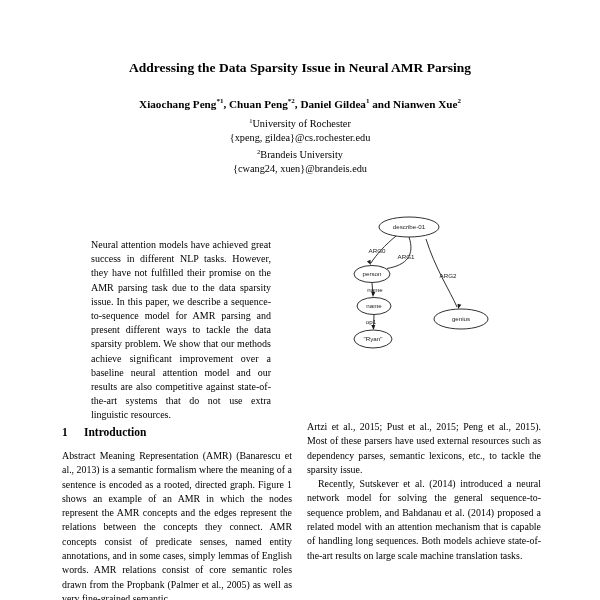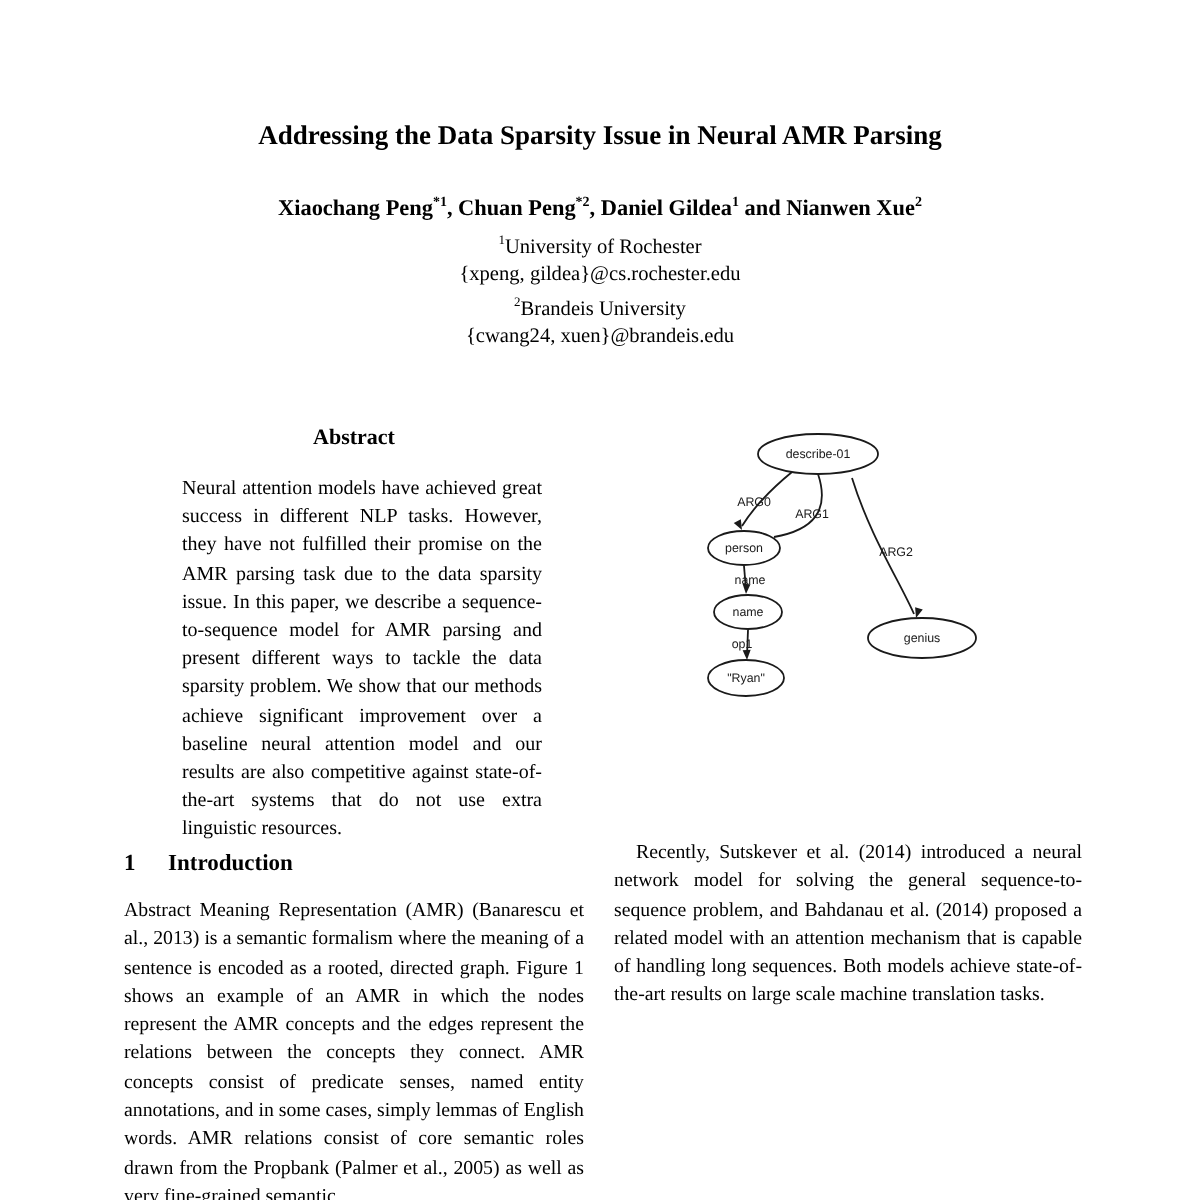--- a/index.html
+++ b/index.html
@@ -75,21 +75,20 @@
     <span>Xiaochang Peng</span><sup>*1</sup><span>, </span><span>Chuan Peng</span><sup>*2</sup><span>, </span><span>Daniel Gildea</span><sup>1</sup><span> and </span><span>Nianwen Xue</span><sup>2</sup>
   </div>
 
   <div class="affil-block">
     <div><sup>1</sup><span>University of Rochester</span></div>
     <div><span>{xpeng, gildea}@cs.rochester.edu</span></div>
     <div><sup>2</sup><span>Brandeis University</span></div>
     <div><span>{cwang24, xuen}@brandeis.edu</span></div>
   </div>
 
-  <div class="abstract-heading">Abstract</div>
   <div class="abstract-body">Neural attention models have achieved great success in different NLP tasks. However, they have not fulfilled their promise on the AMR parsing task due to the data sparsity issue. In this paper, we describe a sequence-to-sequence model for AMR parsing and present different ways to tackle the data sparsity problem. We show that our methods achieve significant improvement over a baseline neural attention model and our results are also competitive against state-of-the-art systems that do not use extra linguistic resources.</div>
 
   <div class="section-heading">
     <span class="sec-num">1</span><span>Introduction</span>
   </div>
   <div class="intro-body">Abstract Meaning Representation (AMR) (Banarescu et al., 2013) is a semantic formalism where the meaning of a sentence is encoded as a rooted, directed graph. Figure 1 shows an example of an AMR in which the nodes represent the AMR concepts and the edges represent the relations between the concepts they connect. AMR concepts consist of predicate senses, named entity annotations, and in some cases, simply lemmas of English words. AMR relations consist of core semantic roles drawn from the Propbank (Palmer et al., 2005) as well as very fine-grained semantic</div>
 
   <svg class="amr-figure" viewBox="0 0 234 144" width="234" height="144">
 
     <path d="M 89,23 C 78,32 69,42 64,50"></path>
@@ -116,16 +115,17 @@
     <ellipse cx="67" cy="93" rx="17" ry="8.5"></ellipse>
     <text class="node-label" x="67" y="95" text-anchor="middle">name</text>
     <ellipse cx="66" cy="126" rx="19" ry="9"></ellipse>
     <text class="node-label" x="66" y="128" text-anchor="middle">"Ryan"</text>
     <ellipse cx="154" cy="106" rx="27" ry="10"></ellipse>
     <text class="node-label" x="154" y="108" text-anchor="middle">genius</text>
   </svg>
 
 
   <div class="col2-body">
+    <p>Artzi et al., 2015; Pust et al., 2015; Peng et al., 2015). Most of these parsers have used external resources such as dependency parses, semantic lexicons, etc., to tackle the sparsity issue.</p>
     <p class="indented">Recently, Sutskever et al. (2014) introduced a neural network model for solving the general sequence-to-sequence problem, and Bahdanau et al. (2014) proposed a related model with an attention mechanism that is capable of handling long sequences. Both models achieve state-of-the-art results on large scale machine translation tasks.</p>
   </div>
 
 </div>
 
 </body></html>

